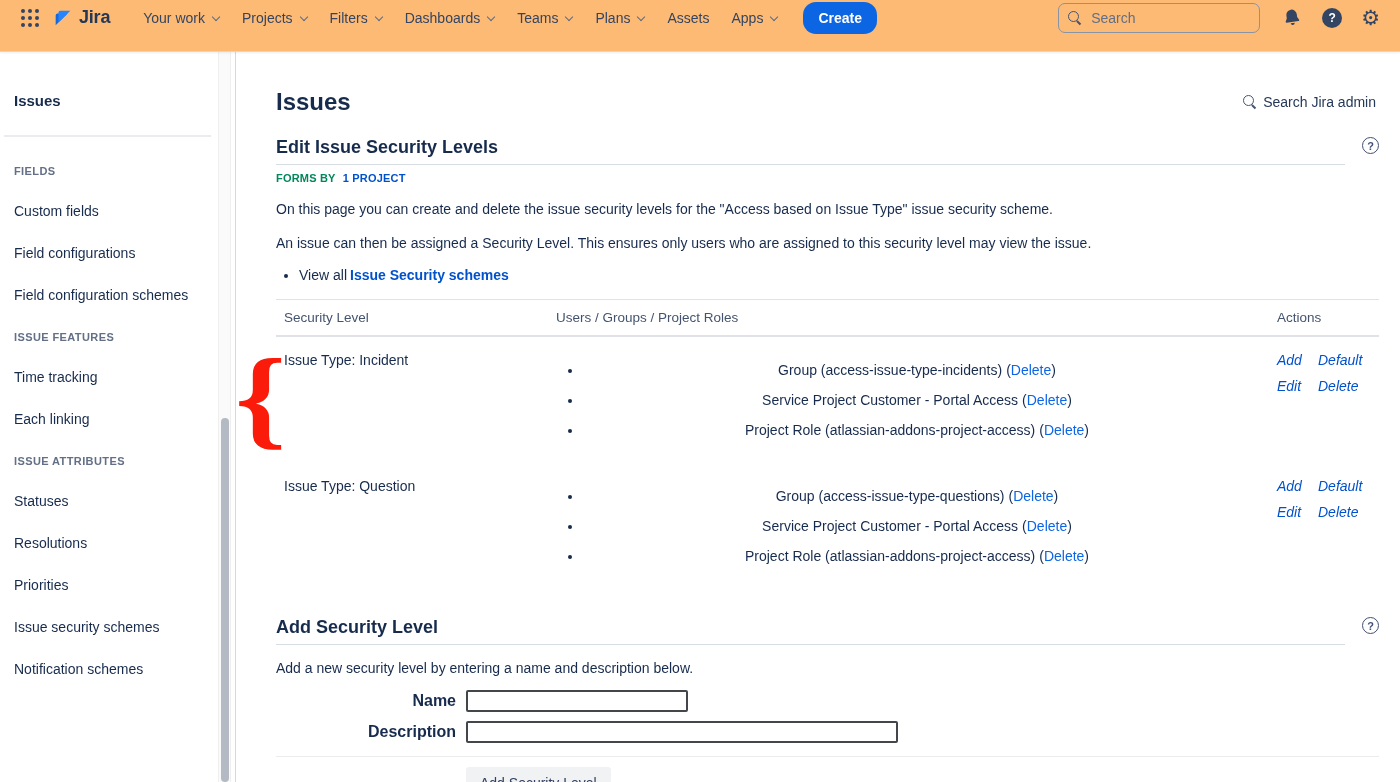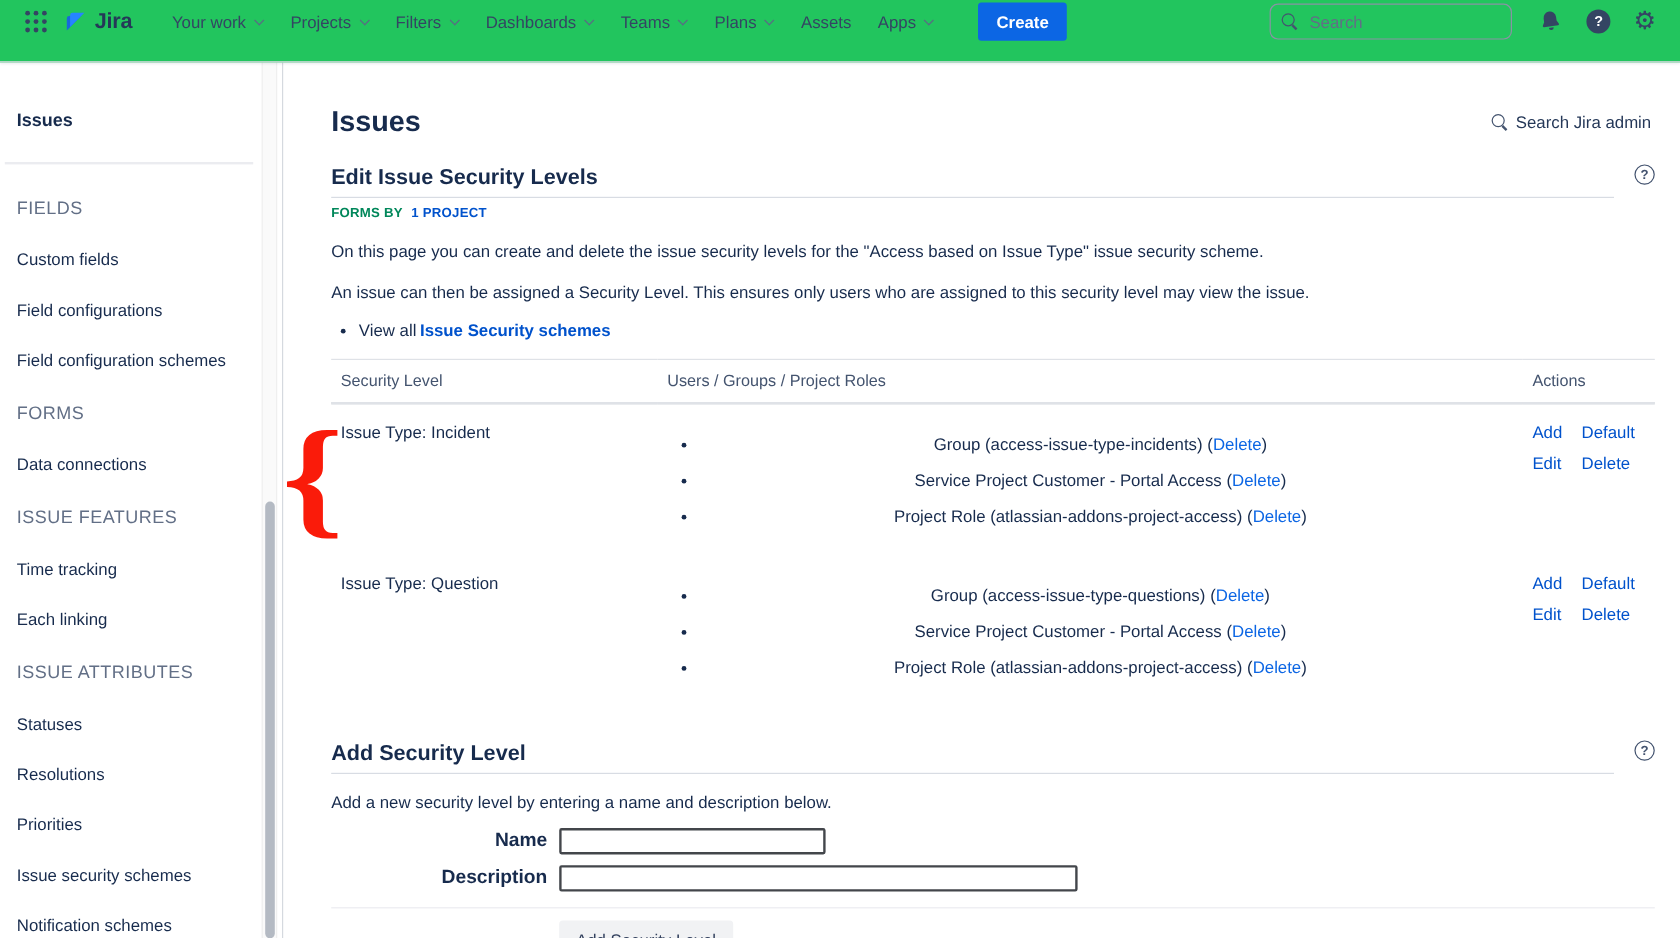--- a/index.html
+++ b/index.html
@@ -7,40 +7,40 @@
   body {
     width:1400px; height:782px; overflow:hidden; position:relative;
     font-family:"Liberation Sans", sans-serif; color:#172B4D; background:#fff;
   }
   a { text-decoration:none; }
 
   
   .topnav {
     height:52px; display:flex; align-items:center; padding:0 20px 16px 14px;
     border-bottom:1px solid #D5D9DF; box-shadow:0 1px 2px rgba(9,30,66,.08);
-    position:relative; z-index:10; background:#22c55e;
+    position:relative; z-index:10; background:#fdba74;
   }
   .appswitcher { padding:7px; margin-right:6px; cursor:pointer; background:none; border:none; }
   .dots { display:grid; grid-template-columns:repeat(3,4px); grid-gap:3px; }
   .dots i { width:4px; height:4px; border-radius:50%; background:#344563; display:block; }
   .logo { display:flex; align-items:center; gap:5px; margin-right:22px; cursor:pointer; }
   .logo-text { font-size:18px; font-weight:600; color:#253858; letter-spacing:-0.2px; }
   .navitem {
     display:flex; align-items:center; gap:7px; padding:8px 11px; font-size:14px;
     font-weight:500; color:#344563; background:none; border:none; cursor:pointer;
     font-family:inherit;
   }
   .chev { width:8px; height:8px; position:relative; }
   .chev::after {
     content:""; position:absolute; top:0; left:1px; width:5px; height:5px;
     border-right:1.6px solid #5A6A85; border-bottom:1.6px solid #5A6A85; transform:rotate(45deg);
   }
   .create-btn {
     background:#0C66E4; color:#fff; font-weight:600; font-size:14px; border:none;
-    border-radius:3px; padding:8px 15px; margin-left:26px; cursor:pointer; font-family:inherit;
+    border-radius:13px; padding:8px 15px; margin-left:14px; cursor:pointer; font-family:inherit;
   }
   .nav-right { margin-left:auto; display:flex; align-items:center; gap:19px; }
   .searchbox {
     width:202px; height:30px; border:1px solid #8993A4; border-radius:7px;
     display:flex; align-items:center; padding:0 9px; gap:7px; margin-right:2px;
   }
   .searchbox input { border:none; outline:none; font-size:14px; width:100%; color:#172B4D; font-family:inherit; background:transparent; }
   .searchbox input::placeholder { color:#626F86; }
   .mag { width:14px; height:14px; position:relative; flex:0 0 auto; }
   .mag::before { content:""; position:absolute; top:0; left:0; width:9px; height:9px; border:1.6px solid #44546F; border-radius:50%; }
@@ -55,21 +55,21 @@
   
   .body-wrap { display:flex; height:730px; }
 
   .sidebar {
     width:236px; min-width:236px; border-right:1px solid #D5D9DF;
     position:relative; padding:40px 0 0 14px;
   }
   .side-title { font-size:15px; font-weight:600; color:#172B4D; }
   .side-divider { height:2px; background:#EBECF0; margin:26px 24px 0 -10px; }
   .side-section { margin-top:28px; }
-  .side-heading { font-size:15px; font-weight:400; color:#626F86; letter-spacing:.4px; }
+  .side-heading { font-size:11px; font-weight:700; color:#626F86; letter-spacing:.4px; }
   .side-item { display:block; margin-top:26px; font-size:14px; color:#172B4D; cursor:pointer; }
   .sb-track {
     position:absolute; top:0; bottom:0; right:4px; width:13px;
     background:#FAFAFA; border-left:1px solid #EFEFEF; border-right:1px solid #EFEFEF;
   }
   .sb-thumb { position:absolute; left:2px; width:8px; border-radius:4px; background:#B4BAC3; top:366px; bottom:0; }
 
   .main { flex:1; position:relative; padding:36px 21px 0 40px; }
   .page-title { font-size:24px; font-weight:600; margin:0; color:#172B4D; }
   .admin-search { position:absolute; top:42px; right:24px; display:flex; align-items:center; gap:6px; font-size:14px; color:#253858; cursor:pointer; }
@@ -98,21 +98,21 @@
   }
   table.levels td { vertical-align:top; padding:15px 8px 14px 8px; font-size:14px; }
   .col-level { width:272px; }
   .col-actions { width:110px; }
   ul.entries { margin:10px; padding-left:17px;text-align:center; }
   ul.entries li { margin-bottom:13px; line-height:17px; }
   ul.entries li:last-child { margin-bottom:0; }
   .del-link { color:#0C66E4; }
   .paren { color:#172B4D; }
   .sp { margin-left:4px; }
-  .actions-grid { display:grid; grid-template-columns:41px auto; row-gap:10px; font-size:14px; }
+  .actions-grid { display:grid; grid-template-columns:41px auto; row-gap:10px; font-size:14px;font-style:italic; }
   .actions-grid a { color:#0052CC; }
 
   .add-head { margin-top:28px; }
   .form { margin-top:13px; }
   .frow { display:flex; align-items:center; margin-bottom:9px; }
   .flabel { width:180px; text-align:right; margin-right:10px; font-size:16px; color:#172B4D;font-weight:bold; }
   .tinput { height:22px; border:2px solid #43464B; border-radius:2px; padding:0 4px; font-size:13px; font-family:inherit; color:#172B4D; background:#fff; }
   .f-name { width:222px; }
   .f-desc { width:432px; }
   .form-div1 { border-top:1px solid #EBECF0; margin-top:13px; }
@@ -216,24 +216,20 @@
     <div class="side-title">Issues</div>
     <div class="side-divider"></div>
 
     <div class="side-section">
       <div class="side-heading">FIELDS</div>
       <a class="side-item">Custom fields</a>
       <a class="side-item">Field configurations</a>
       <a class="side-item">Field configuration schemes</a>
     </div>
 
-    <div class="side-section">
-      <div class="side-heading">FORMS</div>
-      <a class="side-item">Data connections</a>
-    </div>
 
     <div class="side-section">
       <div class="side-heading">ISSUE FEATURES</div>
       <a class="side-item">Time tracking</a>
       <a class="side-item">Each linking</a>
     </div>
 
     <div class="side-section">
       <div class="side-heading">ISSUE ATTRIBUTES</div>
       <a class="side-item">Statuses</a>

